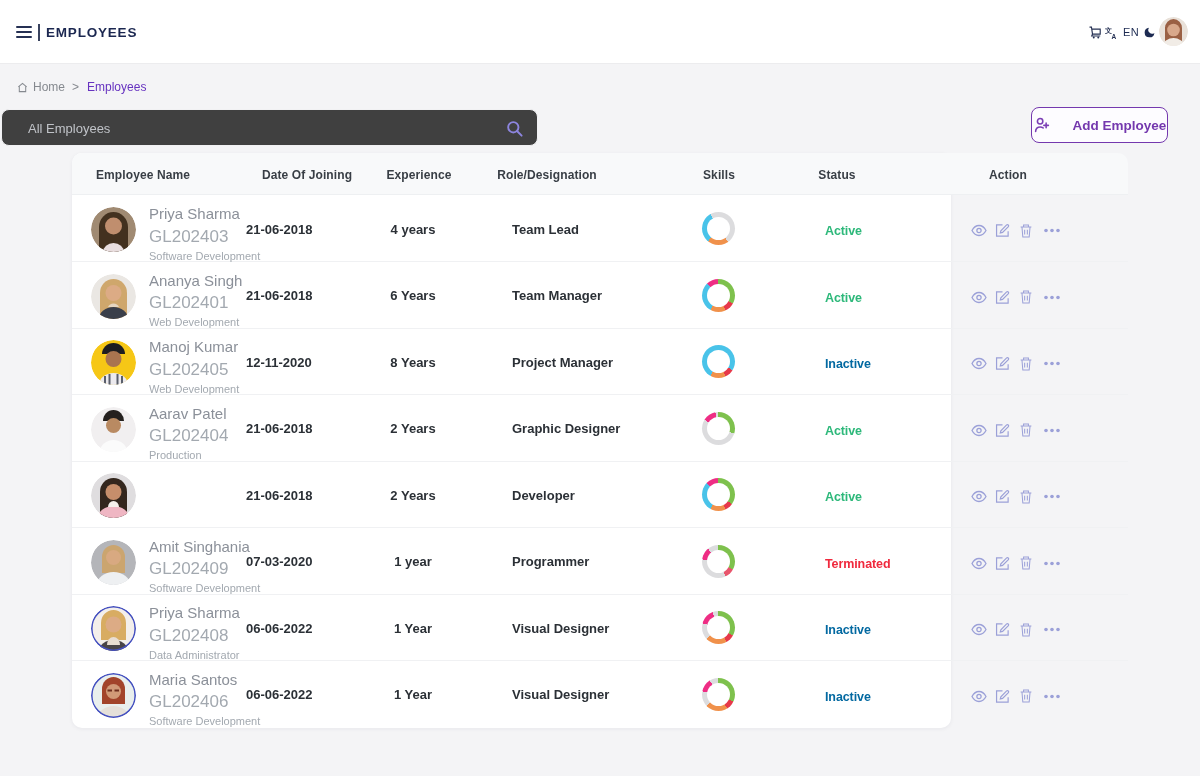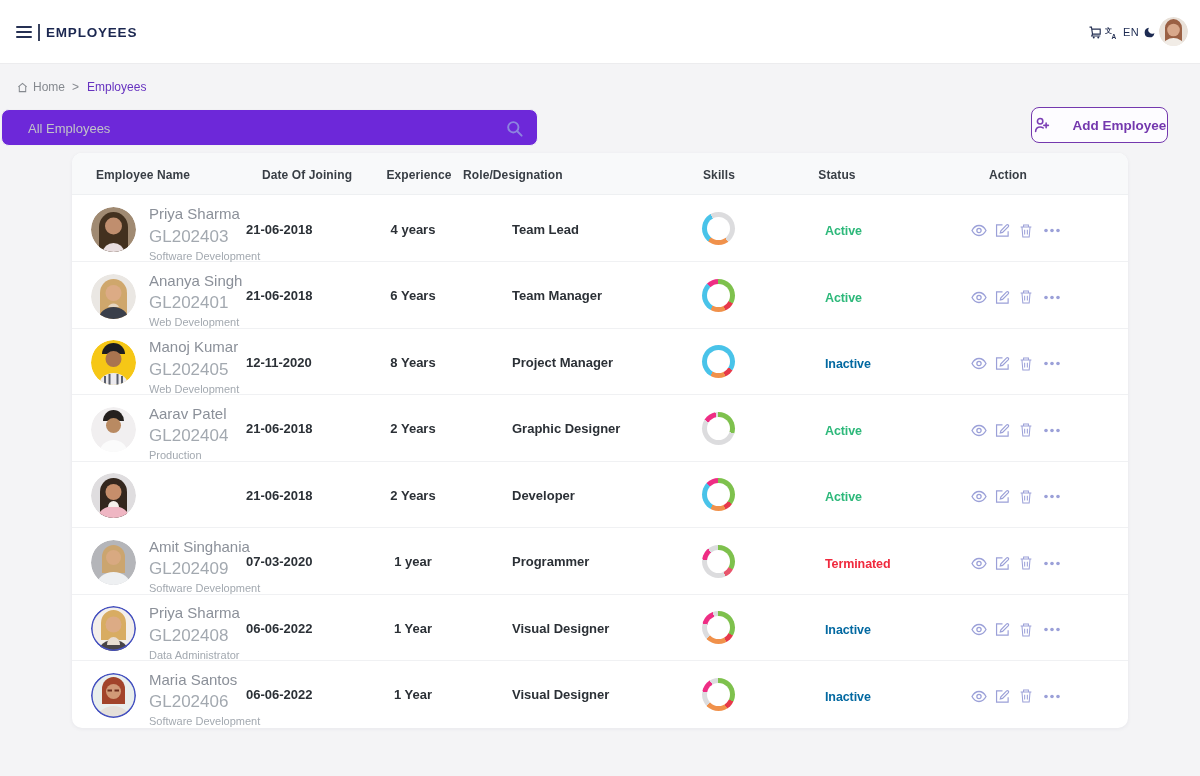--- a/index.html
+++ b/index.html
@@ -11,25 +11,25 @@
 .brand { position:absolute; left:46px; top:25px; font-size:13.5px; font-weight:bold; letter-spacing:0.8px; color:#1b2750; }
 .topright { position:absolute; left:0; top:0; }
 .topright svg { display:block; position:absolute; }
 .tr-cart { left:1088px; top:25px; }
 .tr-lang { left:1105px; top:26px; }
 .en { position:absolute; left:1123px; top:26px; font-size:11px; font-weight:normal; color:#1d2b52; letter-spacing:0.3px; }
 .tr-moon { left:1143px; top:26px; }
 .avatar-top { position:absolute; left:1159px; top:17px; width:29px; height:29px; border-radius:50%; overflow:hidden; }
 .crumbs { position:absolute; left:17px; top:80px; display:flex; align-items:center; font-size:12px; color:#85898f; }
 .crumbs .emp { color:#6733c0; }
-.searchbox { position:absolute; left:1px; top:109px; width:537px; height:37px; background:#6d28d9; border:1px solid #f1f1f3; border-radius:8px; }
+.searchbox { position:absolute; left:1px; top:109px; width:537px; height:37px; background:#404040; border:1px solid #f1f1f3; border-radius:8px; }
 .searchbox .ph { position:absolute; left:26px; top:11px; font-size:13px; color:#c0c3c8; }
 .searchbox svg { position:absolute; right:13px; top:9px; }
 .addbtn { position:absolute; left:1031px; top:107px; width:137px; height:36px; background:#fdfcff; border:1px solid #7438ae; border-radius:8px; display:flex; align-items:center; justify-content:center; gap:22px; color:#7438ae; font-size:13.5px; font-weight:bold; }
-.card { position:absolute; left:72px; top:153px; width:1056px; height:575px; background:#fff; border-radius:10px; box-shadow:0 1px 4px rgba(30,30,60,0.06); }
+.card { position:absolute; left:72px; top:153px; width:879px; height:575px; background:#fff; border-radius:10px; box-shadow:0 1px 4px rgba(30,30,60,0.06); }
 .thead { position:absolute; left:0; top:0; width:1056px; height:42px; background:#f8f9fa; border-radius:10px 10px 0 0; border-bottom:1px solid #eef0f2; }
 .th { position:absolute; top:15px; font-size:12px; font-weight:bold; color:#383e45; letter-spacing:0.1px; }
 .row { position:absolute; left:0; width:1056px; height:67px; border-bottom:1px solid #f0f1f3; }
 .row:last-child { border-bottom:none; }
 .avatar { position:absolute; left:19px; top:12px; width:45px; height:45px; border-radius:50%; overflow:hidden; }
 .nameblk { position:absolute; left:77px; top:10px; }
 .nm { font-size:15px; color:#8b9099; margin-bottom:4.5px; }
 .gl { font-size:17px; color:#a3a9b0; margin-bottom:3px; }
 .dept { font-size:11px; color:#a3a9b0; }
 .cell { position:absolute; font-size:13px; font-weight:bold; color:#2b3036; top:26.5px; }
@@ -99,21 +99,21 @@
       <path d="M3.5 20.5c0-3.6 2.6-5.8 6-5.8 1.5 0 2.9.4 4 1.2" stroke-linecap="round"></path>
       <path d="M17.5 9.5v6M14.5 12.5h6" stroke-linecap="round"></path>
     </svg>
   <span>Add Employee</span>
 </div>
 <div class="card" id="card">
     <div class="thead">
       <div class="th" style="left:-29px;width:200px;text-align:center;">Employee Name</div>
       <div class="th" style="left:135px;width:200px;text-align:center;">Date Of Joining</div>
       <div class="th" style="left:247px;width:200px;text-align:center;">Experience</div>
-      <div class="th" style="left:375px;width:200px;margin-left:16px;">Role/Designation</div>
+      <div class="th" style="left:375px;width:200px;text-align:center;">Role/Designation</div>
       <div class="th" style="left:547px;width:200px;text-align:center;">Skills</div>
       <div class="th" style="left:665px;width:200px;text-align:center;">Status</div>
       <div class="th" style="left:836px;width:200px;text-align:center;">Action</div>
     </div>
     <div class="row" style="top:42px;">
       <div class="avatar"><svg width="45" height="45" viewBox="0 0 45 45">
           <circle cx="22.5" cy="22.5" r="22.5" fill="#a08a72"></circle>
           <path d="M8 45 V20 a14.5 15 0 0 1 29 0 V45z" fill="#43311f"></path>
           <circle cx="22.5" cy="19" r="8.5" fill="#c08e6e"></circle>
           <path d="M12 45 a10.5 9 0 0 1 21 0z" fill="#e9dedf"></path>

